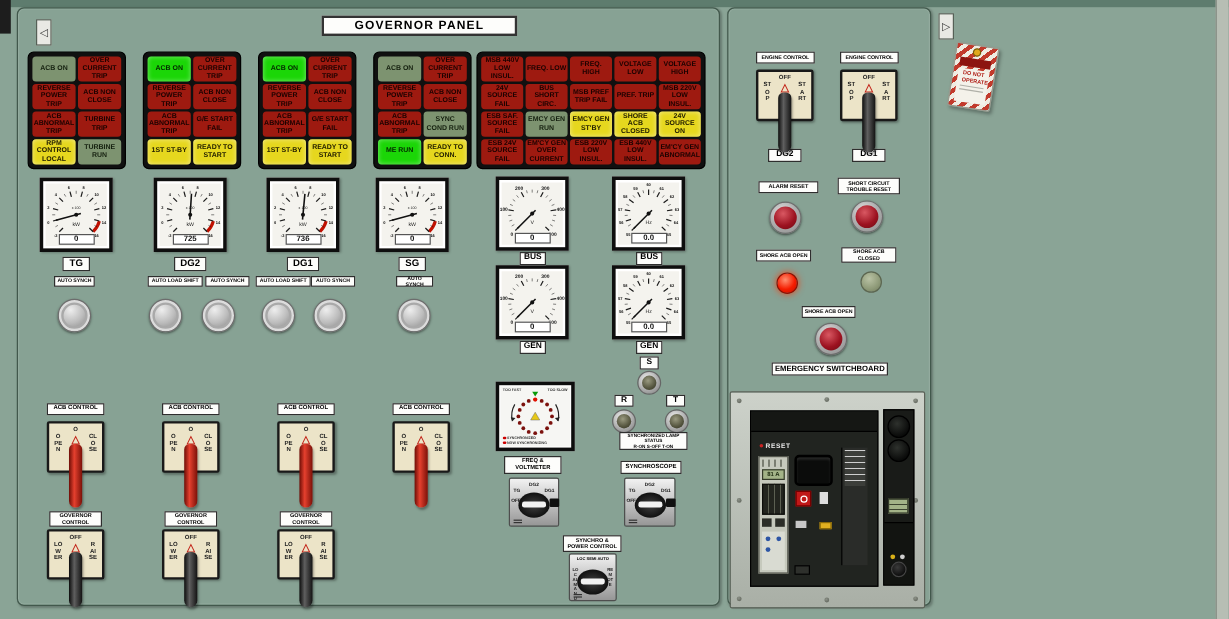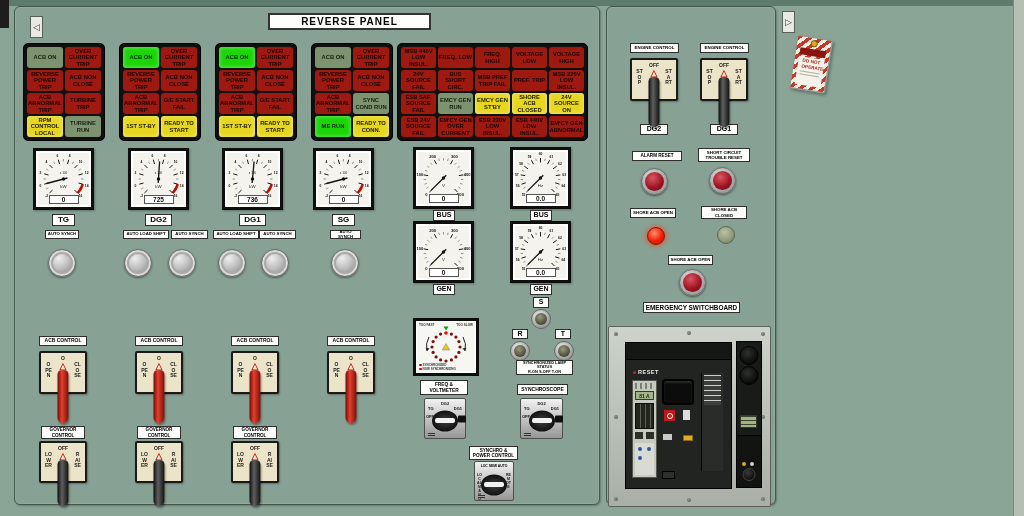--- a/index.html
+++ b/index.html
@@ -159,21 +159,21 @@
   <div class="abs leftnotch"></div>
   <div class="abs rightstrip"></div>
 
   <div class="panel" style="left:14px;top:6px;width:586px;height:499px"></div>
 
   <div class="panel" style="left:606px;top:6px;width:170px;height:499px"></div>
 
   <div class="navbtn" style="left:30px;top:16px">◁</div>
   <div class="navbtn" style="left:782px;top:11px">▷</div>
 
-  <div class="wbox title" style="left:268px;top:13px;width:163px;height:17px">REVERSE PANEL</div>
+  <div class="wbox title" style="left:268px;top:13px;width:163px;height:17px">GOVERNOR PANEL</div>
 
   <div class="lampframe" style="left:23px;top:43px;width:82px;height:98px">
 
   <div class="lamp gdim">ACB ON</div>
       <div class="lamp red">OVER CURRENT TRIP</div>
       <div class="lamp red">REVERSE POWER TRIP</div>
       <div class="lamp red">ACB NON CLOSE</div>
       <div class="lamp red">ACB ABNORMAL TRIP</div>
       <div class="lamp red">TURBINE TRIP</div>
       <div class="lamp ylit">RPM CONTROL LOCAL</div>

